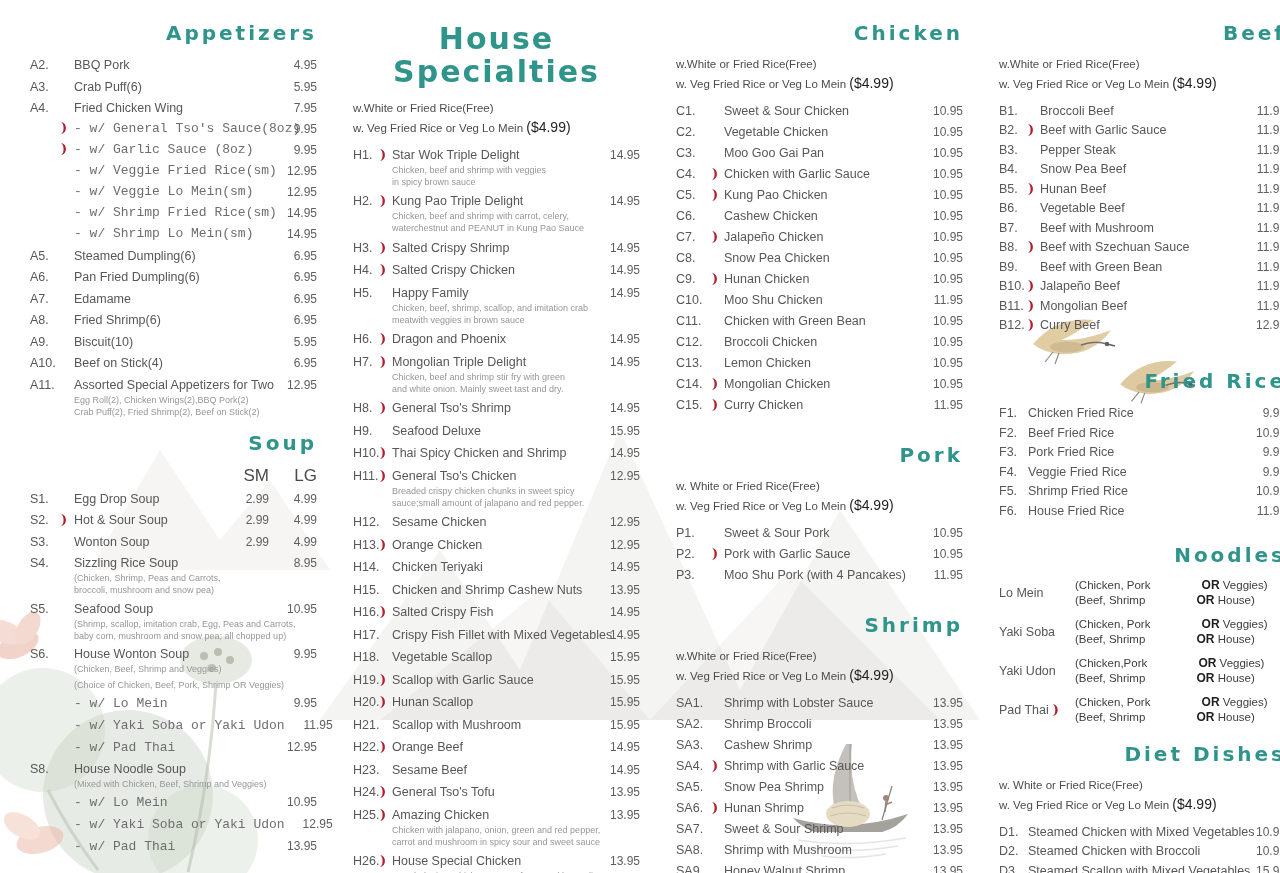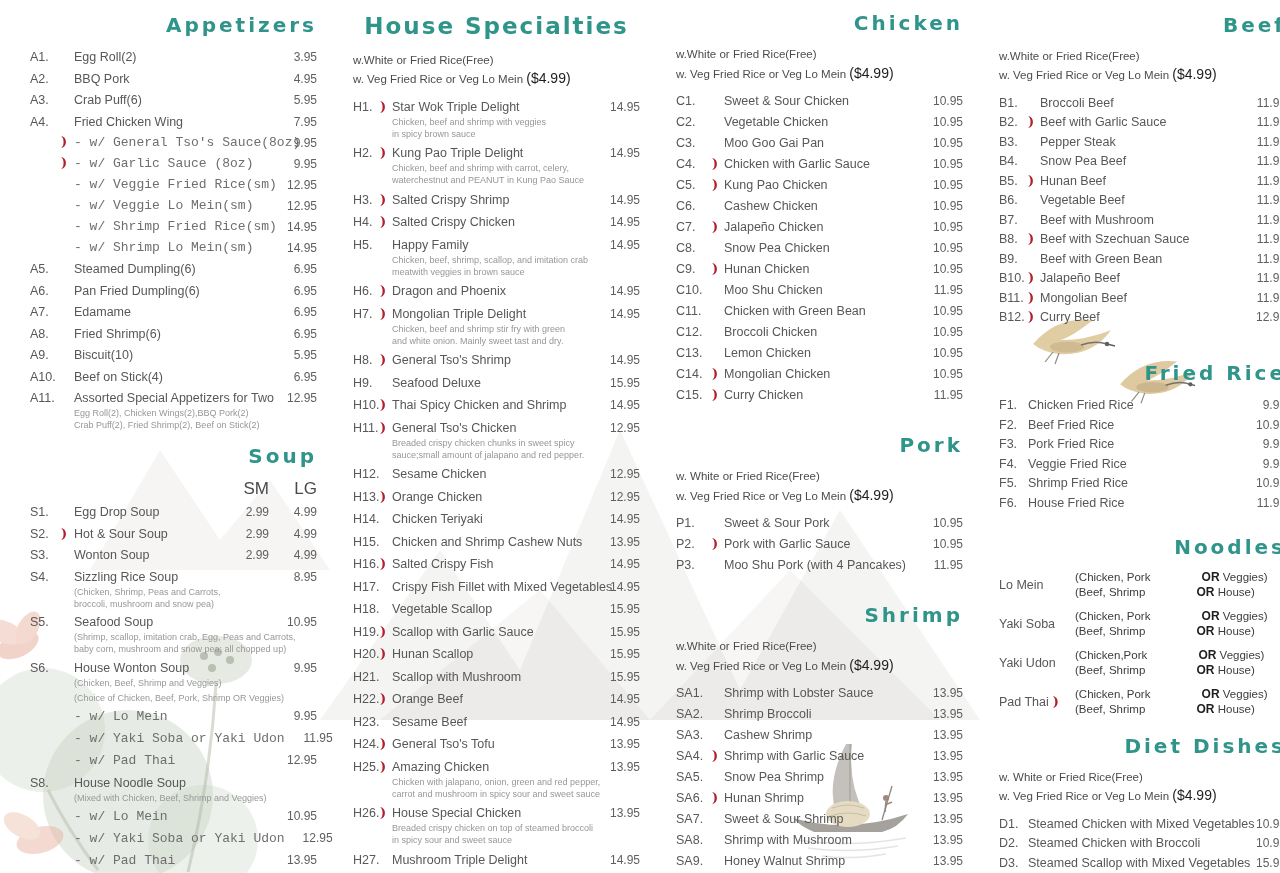--- a/index.html
+++ b/index.html
@@ -3,29 +3,29 @@
 <meta charset="utf-8">
 <style>
   :root{ --accent:#2f948a; --chili:#b1202d; }
   *{box-sizing:border-box;}
   html,body{margin:0;padding:0;}
   body{
     width:1280px;height:873px;overflow:hidden;background:#ffffff;
     font-family:"Liberation Sans",sans-serif;color:#5b5b5b;position:relative;
   }
   .deco{position:absolute;z-index:1;pointer-events:none;}
-  .page{position:relative;z-index:2;display:flex;gap:36px;padding:16px 20px 0 30px;height:100%;align-items:flex-end;}
+  .page{position:relative;z-index:2;display:flex;gap:36px;padding:16px 20px 0 30px;height:100%;}
   .col{flex:0 0 287px;width:287px;position:relative;}
 
   .sec-title{
     font-family:"DejaVu Sans",sans-serif;color:var(--accent);
     font-size:20px;font-weight:bold;letter-spacing:3px;text-align:right;
     margin:6px 0 12px 0;line-height:1.1;
   }
-  .sec-title.center{text-align:center;font-size:23px;letter-spacing:2px;}
+  .sec-title.center{text-align:center;font-size:30px;letter-spacing:2px;}
 
   .note{font-size:11.5px;color:#4c4c4c;line-height:1.45;white-space:nowrap;}
   .note-bold{font-weight:normal;font-size:14px;color:#1e1e1e;}
   .notes-wrap{margin-bottom:9px;}
 
   .item{margin-bottom:3px;}
   .row{display:flex;align-items:baseline;line-height:18px;position:relative;padding-right:44px;}
   .code{flex:0 0 34px;width:34px;font-size:12.5px;color:#585858;}
   .hot{flex:0 0 13px;width:13px;color:var(--chili);font-family:"DejaVu Serif",serif;font-weight:bold;font-size:13px;line-height:1;}
   .name{flex:1;font-size:12.5px;color:#575757;white-space:nowrap;overflow:visible;}
@@ -144,28 +144,20 @@
     <path d="M10 98 Q60 106 118 96 M20 106 Q62 112 110 104 M34 114 Q64 118 98 112" stroke="#9a958f" stroke-width="1.5" fill="none"></path>
   </g>
 </svg>
 
 <div class="page">
   <div class="col" id="col1">
     <section class="menu-section sec-appetizers">
         <h2 class="sec-title">Appetizers</h2>
         <div class="item">
           <div class="row">
-            <span class="code">A1.</span>
-            <span class="hot"></span>
-            <span class="name">Egg Roll(2)</span>
-            <span class="price">3.95</span>
-          </div>
-        </div>
-        <div class="item">
-          <div class="row">
             <span class="code">A2.</span>
             <span class="hot"></span>
             <span class="name">BBQ Pork</span>
             <span class="price">4.95</span>
           </div>
         </div>
         <div class="item">
           <div class="row">
             <span class="code">A3.</span>
             <span class="hot"></span>

